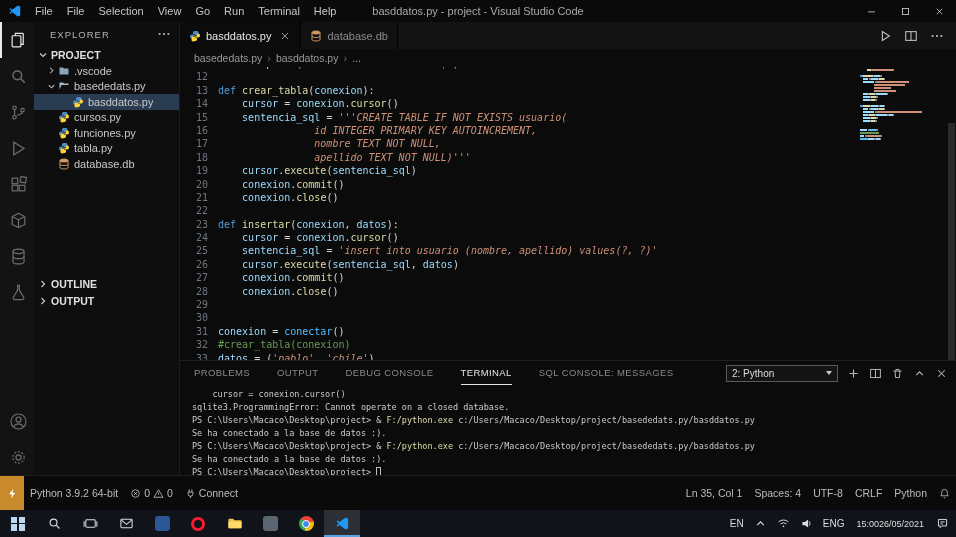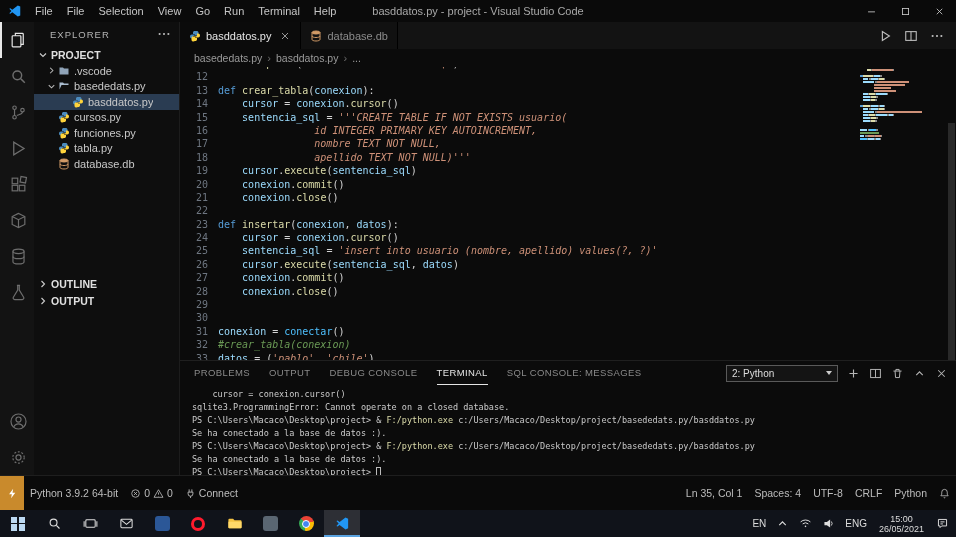--- a/index.html
+++ b/index.html
@@ -66,21 +66,21 @@
   .code-area{position:relative;flex:1;overflow:hidden;background:#0b0b0b;
     font-family:"DejaVu Sans Mono","Liberation Mono",monospace;font-size:10px}
   .code-inner{position:absolute;top:-10px;left:0;right:0}
   .code-line{display:flex;height:13.4px;line-height:13.4px;white-space:pre}
   .ln{width:38px;flex:0 0 auto;text-align:right;padding-right:10px;color:#6e7681}
   .lt{white-space:pre}
   .tk-kw{color:#569CD6}
   .tk-fn{color:#DCDCAA}
   .tk-var{color:#9CDCFE}
   .tk-str{color:#CE9178;font-style:italic}
-  .tk-com{color:#6A9955;font-style:italic}
+  .tk-com{color:#6A9955;}
   .tk-pun{color:#D4D4D4}
   .tk-call{color:#4FC1FF}
   .tk-callu{color:#4FC1FF;text-decoration:underline}
 
   .minimap{position:absolute;top:2px;right:14px;width:82px}
   .mm-row{height:2px;margin-bottom:1px;display:flex}
   .mm-seg{height:2px;flex:0 0 auto}
   .v-scrollbar{position:absolute;right:1px;top:56px;width:7px;height:252px;background:rgba(121,121,121,.28)}
 
   
@@ -121,21 +121,21 @@
   .win-logo{width:14px;height:14px;display:grid;grid-template:1fr 1fr / 1fr 1fr;gap:1.5px}
   .win-logo span{background:#bcd9f2}
   .opera-o{width:14px;height:14px;border-radius:50%;border:3.5px solid #ff1b2d}
   .chrome-o{width:15px;height:15px;border-radius:50%;position:relative;
     background:conic-gradient(from -45deg,#ea4335 0 33%,#fbbc05 33% 66%,#34a853 66% 100%)}
   .chrome-o::after{content:"";position:absolute;inset:3.5px;border-radius:50%;background:#4285f4;border:1.5px solid #fff}
   .app-sq{width:15px;height:15px;border-radius:3px}
   .tray{margin-left:auto;display:flex;align-items:stretch;padding-right:2px}
   .tray-item{padding:0 5px;font-size:10px;display:flex;align-items:center;cursor:pointer}
   .tray-item .icon{width:13px;height:13px}
-  .clock{display:flex;flex-direction:column;align-items:center;justify-content:center;
+  .clock{display:flex;align-items:center;justify-content:center;
     font-size:9px;line-height:10px;padding:0 7px;cursor:pointer}
   .icon{display:inline-flex}
   .icon svg{width:100%;height:100%}
 </style>
 </head>
 <body>
 
 <div class="screen">
 
   <div class="titlebar">
@@ -617,21 +617,21 @@
               <span class="mm-seg" style="width: 1.7px; background: rgb(138, 138, 138);"></span>
               <span class="mm-seg" style="width: 4.25px; background: rgb(156, 220, 254);"></span>
               <span class="mm-seg" style="width: 0.85px; background: rgb(138, 138, 138);"></span>
             </div>
           </div>
         <div class="v-scrollbar"></div>
       </div>
 
       <div class="panel">
         <div class="panel-header">
-          <div style="display:flex;gap:19px">
+          <div style="display:flex;gap:27px">
               <div class="ptab">PROBLEMS</div>
               <div class="ptab">OUTPUT</div>
               <div class="ptab">DEBUG CONSOLE</div>
               <div class="ptab active">TERMINAL</div>
               <div class="ptab">SQL CONSOLE: MESSAGES</div>
             </div>
           <div class="panel-right">
             <div class="shell-select">
               <span>2: Python</span>
               <span class="sel-caret"></span>

